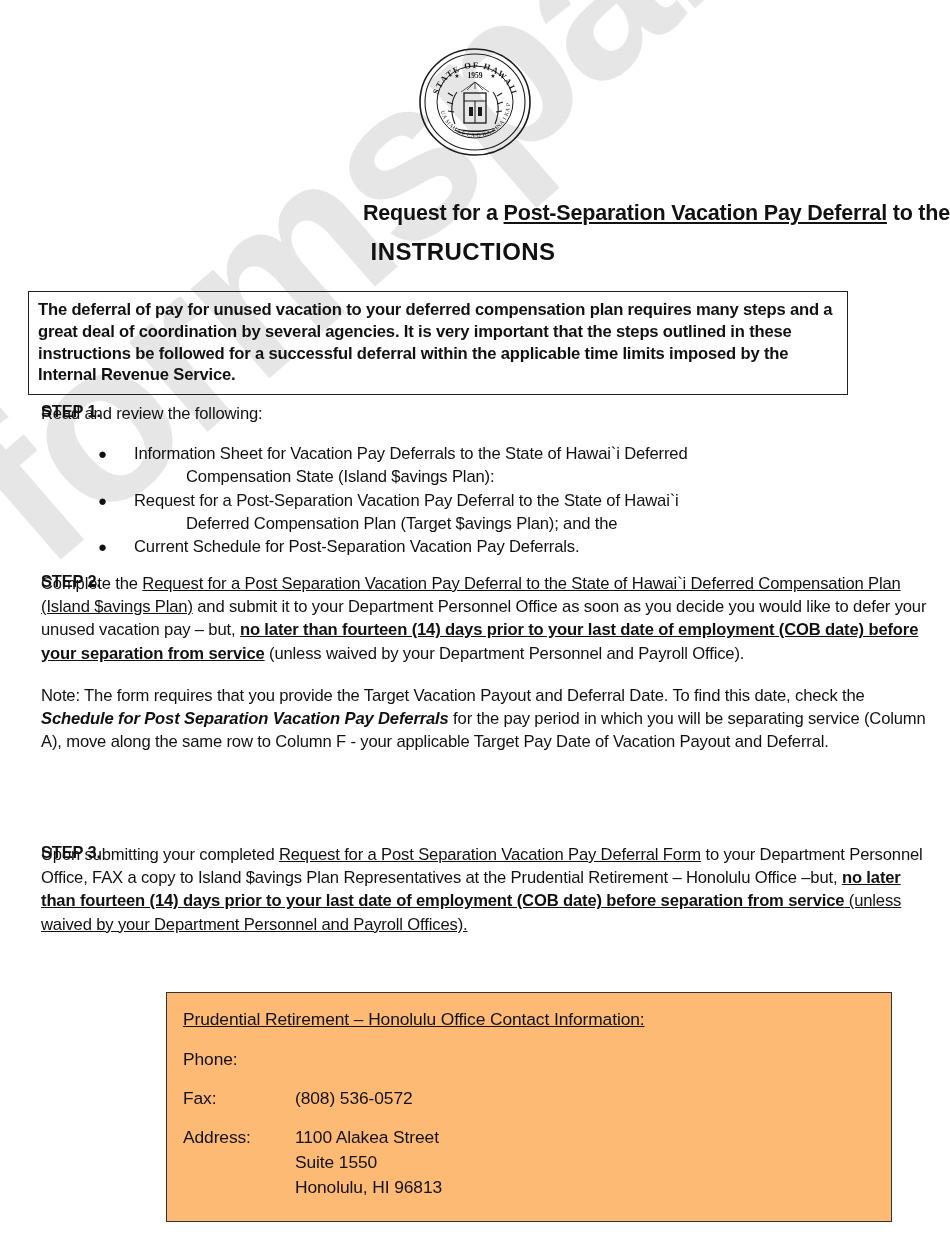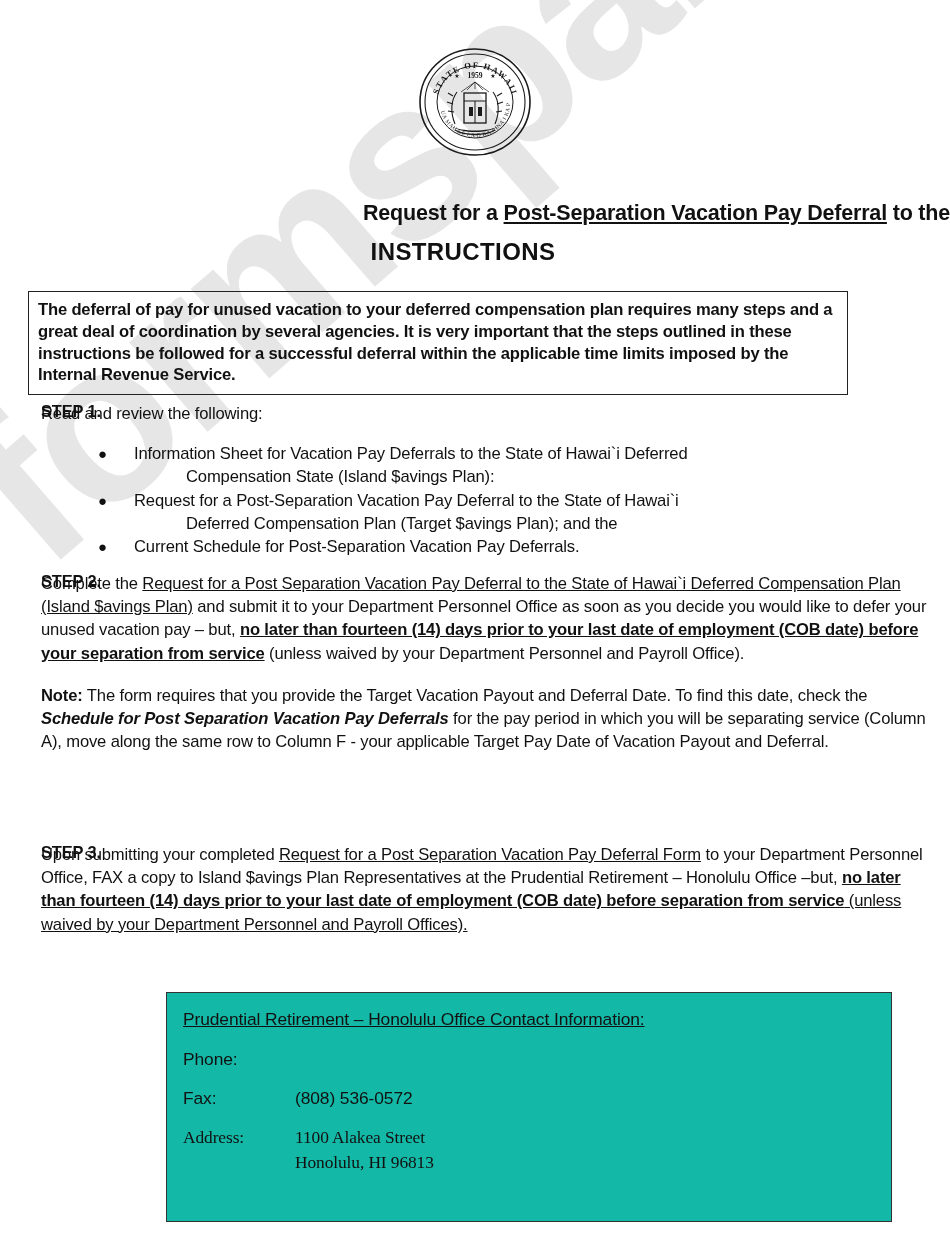--- a/index.html
+++ b/index.html
@@ -119,21 +119,21 @@
     font-size: 16.4px;
     font-weight: bold;
     letter-spacing: -0.1px;
   }
   .step-body {
     font-size: 16.6px;
     line-height: 23.2px;
     letter-spacing: -0.15px;
   }
   .step-body .u { text-decoration: underline; }
-  .step-body .b { font-weight: bold; }
+  .step-body .b { font-weight: normal; }
   .step-body .bu { font-weight: bold; text-decoration: underline; text-align: right; }
   .step-body .bi { font-weight: bold; font-style: italic; }
 
   .step1 { top: 402px; }
   .step2 { top: 572px; }
   .step3 { top: 843px; }
 
   
   .bullets {
     margin: 17px 0 0 0;
@@ -166,35 +166,35 @@
 
   
   .contact-box {
     position: absolute;
     left: 166px;
     top: 992px;
     width: 726px;
     height: 230px;
     box-sizing: border-box;
     border: 1.5px solid #333;
-    background: #14b8a6;
+    background: #fdba74;
     padding: 14px 16px 10px 16px;
     font-size: 17.4px;
     line-height: 25px;
     letter-spacing: -0.1px;
   }
   .contact-title {
     text-decoration: underline;
     margin-bottom: 15px;
   }
   .contact-row {
     display: flex;
     margin-bottom: 14px;
   }
-  .contact-row:last-child { margin-bottom: 6px; font-family: Liberation Serif, serif; }
+  .contact-row:last-child { margin-bottom: 6px; }
   .contact-key {
     width: 112px;
     flex: 0 0 112px;
   }
   .contact-val {
     flex: 1;
   }
   .contact-val .justified {
     text-align: justify;
     text-align-last: left;
@@ -308,18 +308,19 @@
 
     <div class="contact-row">
       <div class="contact-key">Fax:</div>
       <div class="contact-val">(808) 536-0572</div>
     </div>
 
     <div class="contact-row">
       <div class="contact-key">Address:</div>
       <div class="contact-val">
         <span class="line">1100 Alakea Street</span>
+        <span class="line">Suite 1550</span>
         <span class="line">Honolulu, HI  96813</span>
       </div>
     </div>
   </div>
 
 </div>
 
 </body></html>

